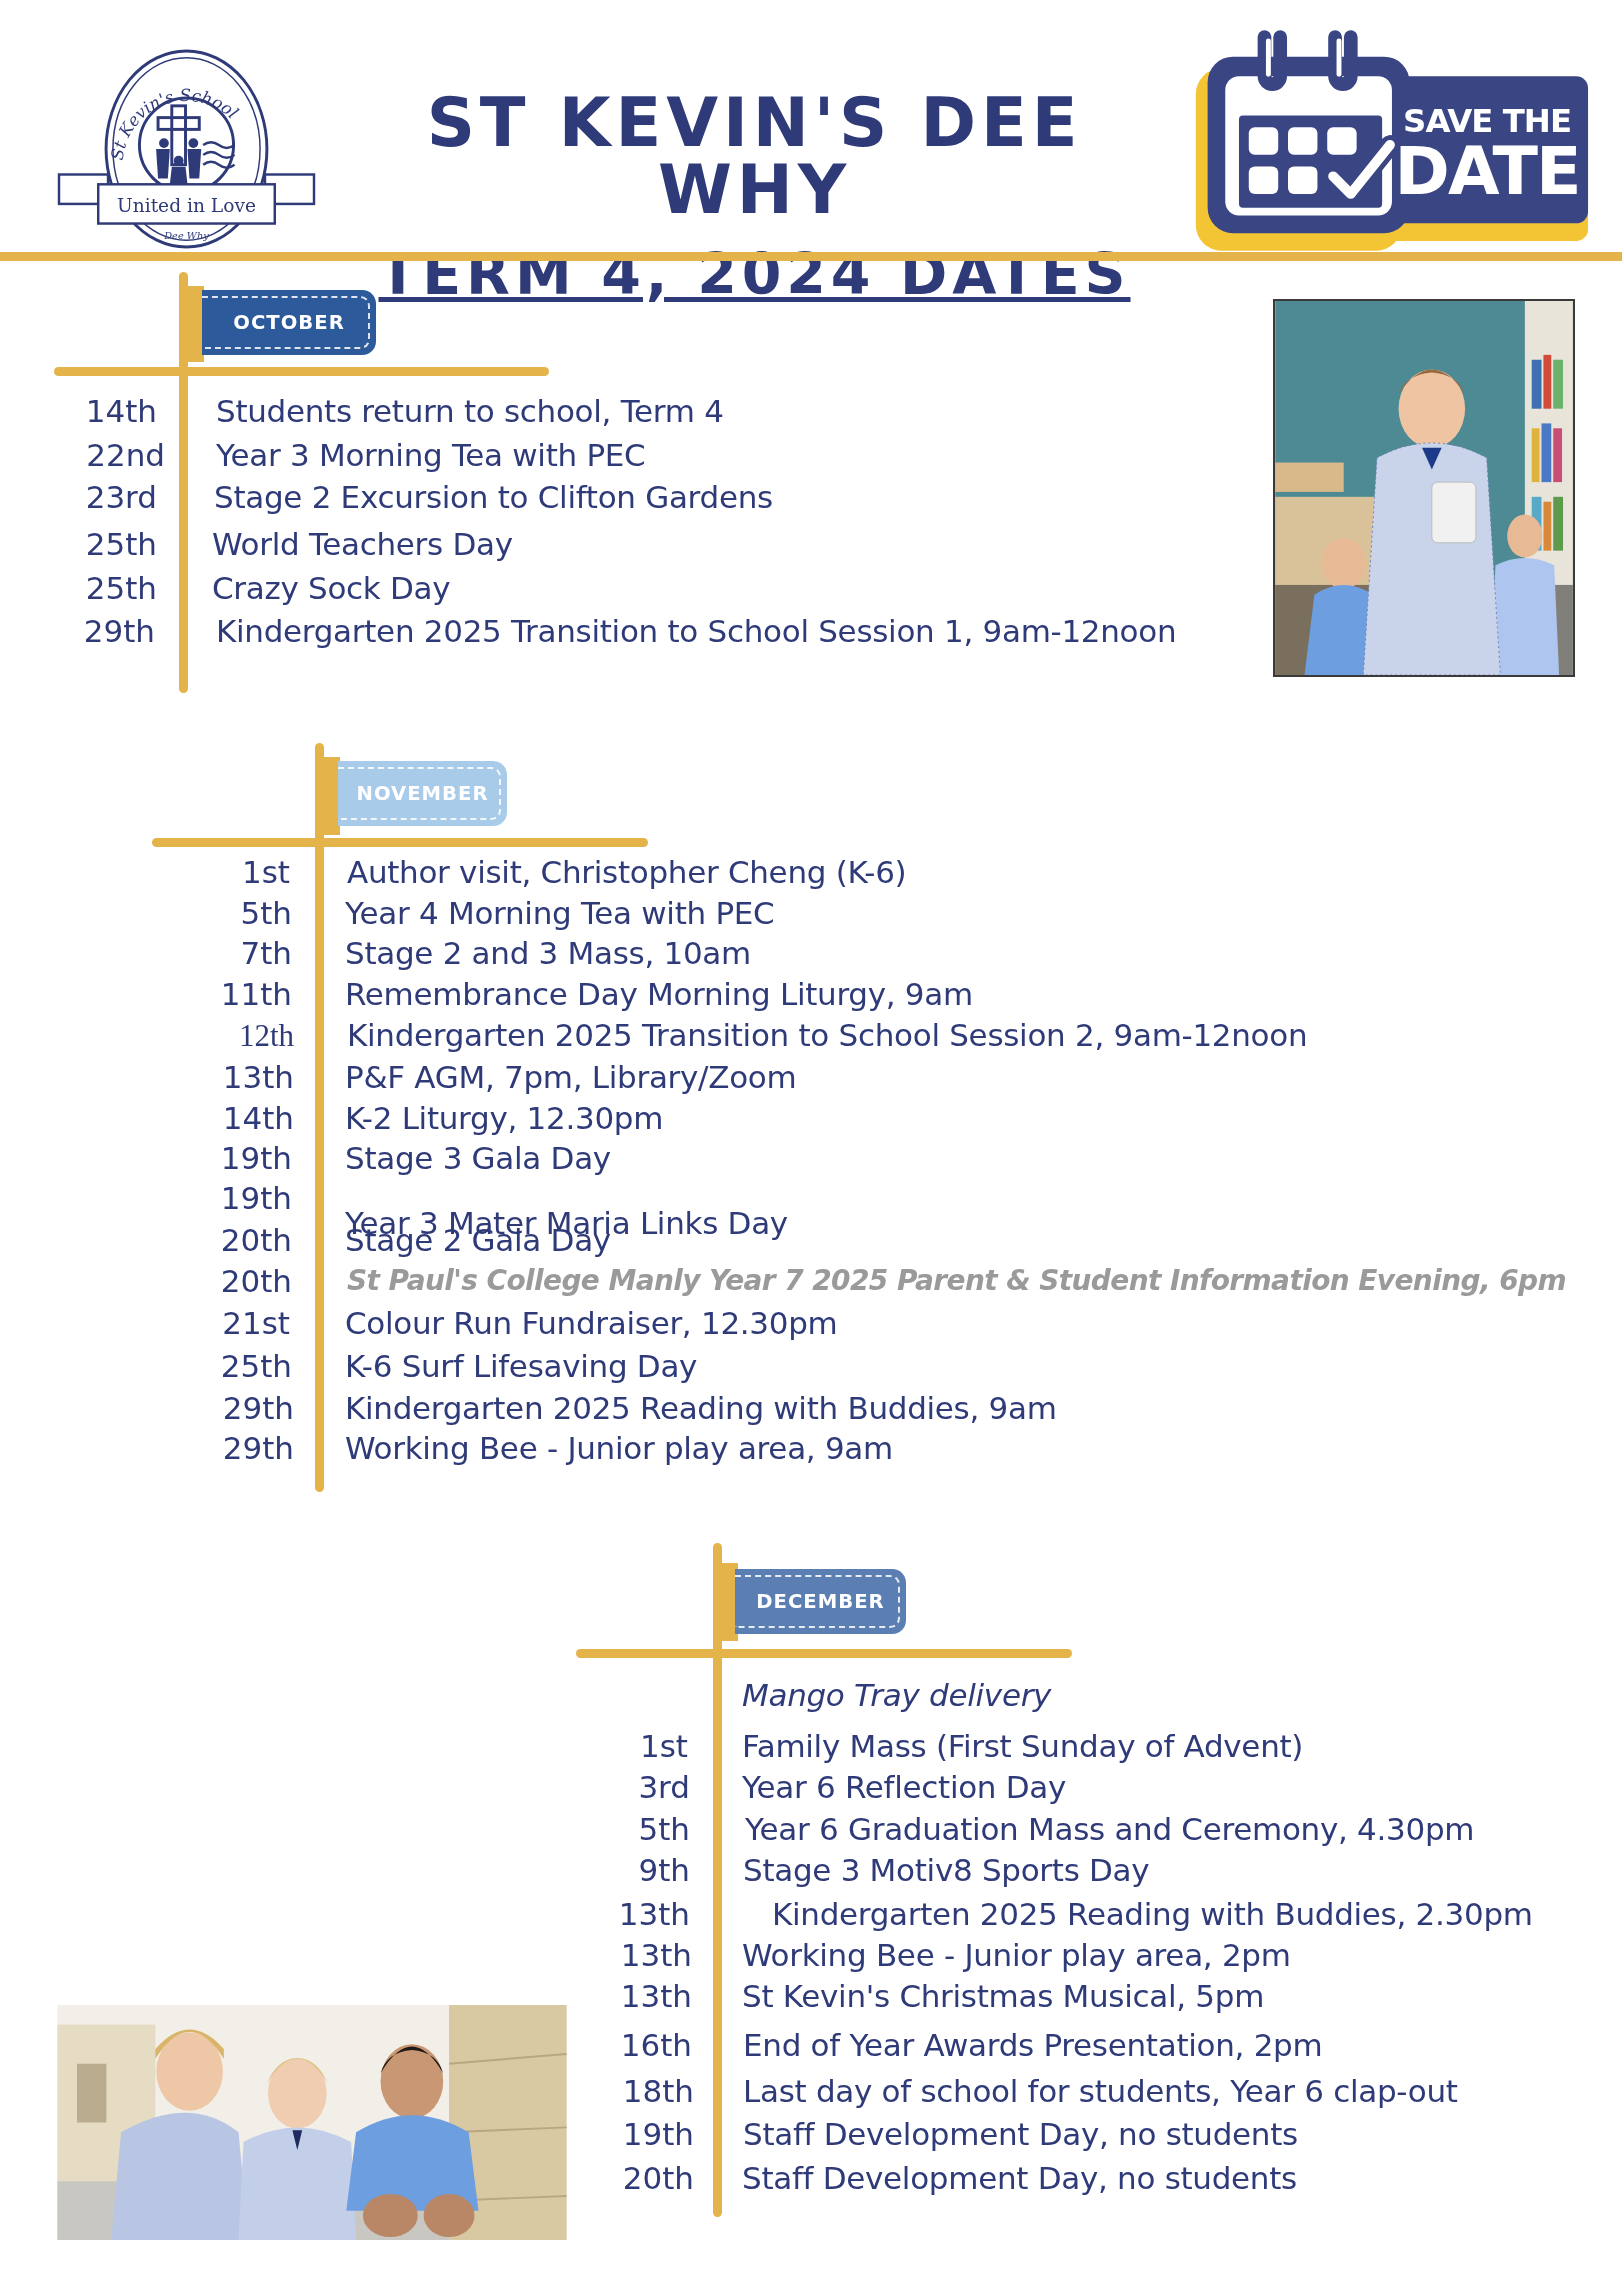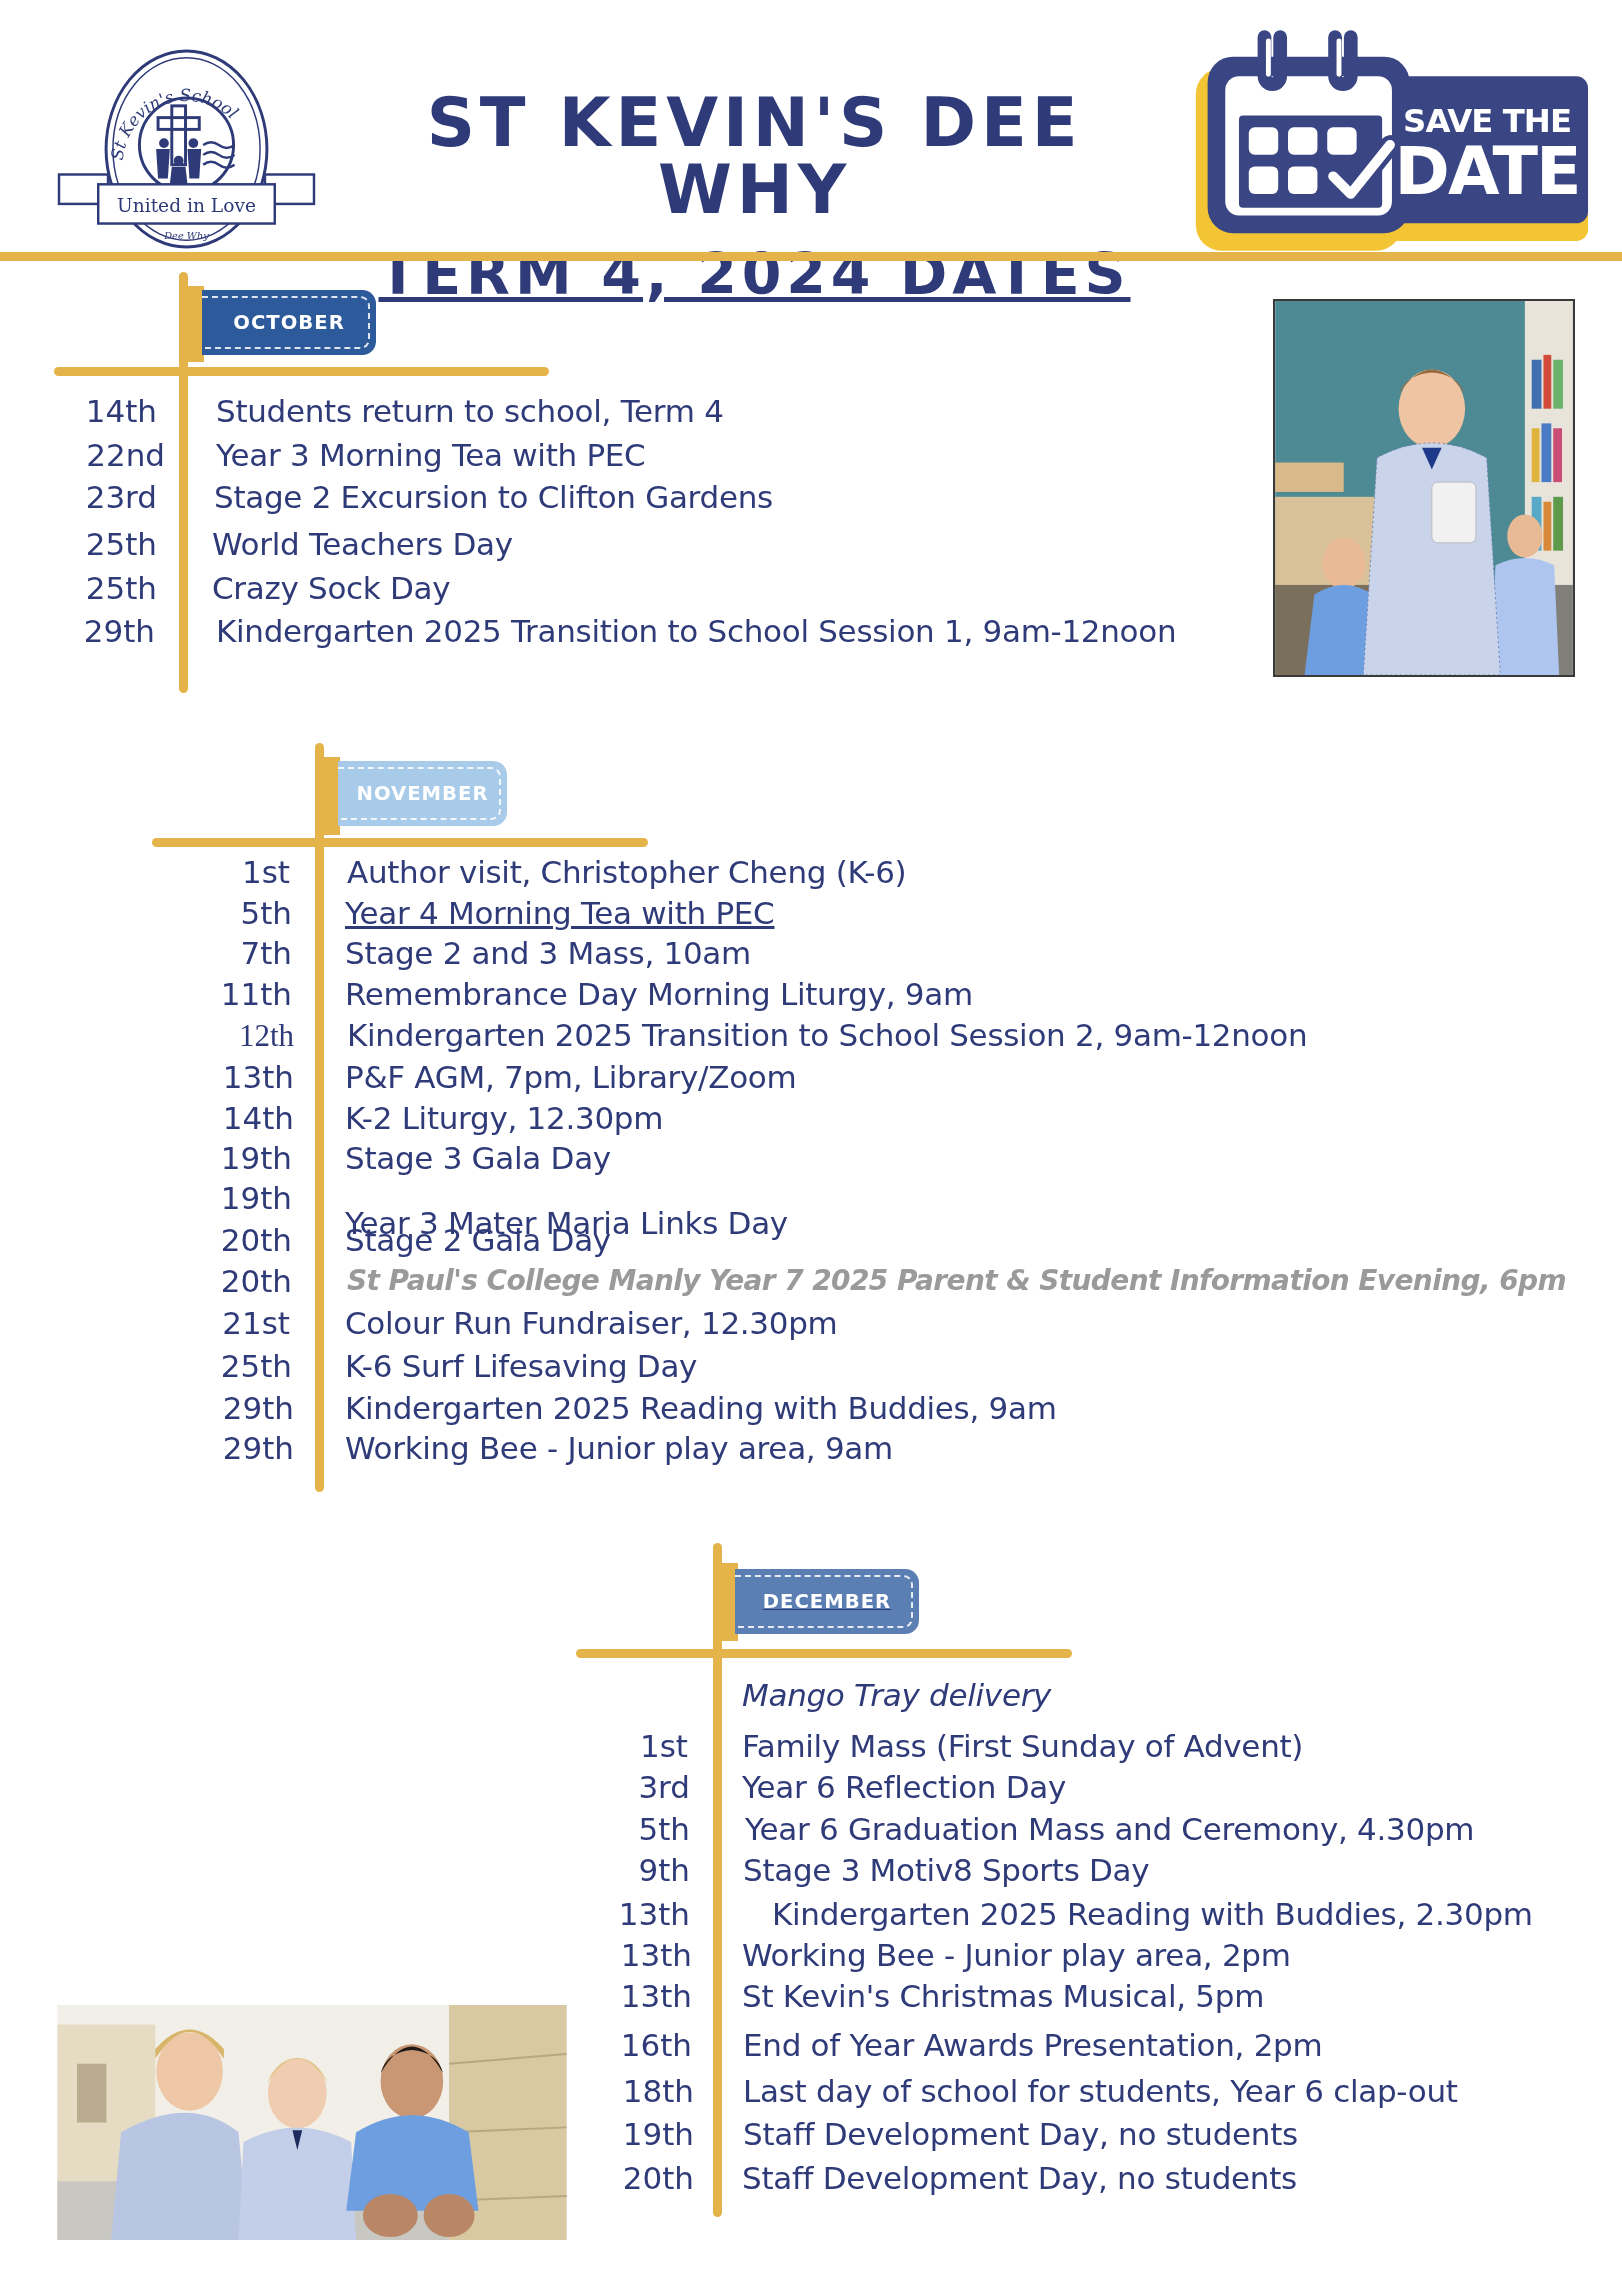--- a/index.html
+++ b/index.html
@@ -179,21 +179,21 @@
   <div class="month-tab" style="left:338px; top:761px; width:169px; background:#a9cbea;">
     <span class="month-label">NOVEMBER</span>
   </div>
   <div class="hline" style="left:152px; top:838px; width:496px;"></div>
 
   <div>
     <div class="date" style="left:196px; top:857px; width:94px;">1st</div>
     <div class="event" style="left:347px; top:857px;">Author visit, Christopher Cheng (K-6)</div>
 
     <div class="date" style="left:196px; top:898px; width:96px;">5th</div>
-    <div class="event" style="left:345px; top:898px;text-decoration:underline;">Year 4 Morning Tea with PEC</div>
+    <div class="event" style="left:345px; top:898px;">Year 4 Morning Tea with PEC</div>
 
     <div class="date" style="left:196px; top:938px; width:96px;">7th</div>
     <div class="event" style="left:345px; top:938px;">Stage 2 and 3 Mass, 10am</div>
 
     <div class="date" style="left:196px; top:979px; width:96px;">11th</div>
     <div class="event" style="left:345px; top:979px;">Remembrance Day Morning Liturgy, 9am</div>
 
     <div class="date" style="left:196px; top:1020px; width:98px;font-family:Liberation Serif, serif;">12th</div>
     <div class="event" style="left:347px; top:1020px;">Kindergarten 2025 Transition to School Session 2, 9am-12noon</div>
 
@@ -225,21 +225,21 @@
     <div class="event" style="left:345px; top:1393px;">Kindergarten 2025 Reading with Buddies, 9am</div>
 
     <div class="date" style="left:196px; top:1433px; width:98px;">29th</div>
     <div class="event" style="left:345px; top:1433px;">Working Bee - Junior play area, 9am</div>
   </div>
 </section>
 
 <section>
   <div class="vline" style="left:713px; top:1543px; height:674px;"></div>
   <div class="flag-stub" style="left:716px; top:1563px; height:78px;"></div>
-  <div class="month-tab" style="left:735px; top:1569px; width:184px; background:#5b7fb3;text-decoration:underline;">
+  <div class="month-tab" style="left:735px; top:1569px; width:171px; background:#5b7fb3;">
     <span class="month-label">DECEMBER</span>
   </div>
   <div class="hline" style="left:576px; top:1649px; width:496px;"></div>
 
   <div>
     <div class="event note" style="left:742px; top:1680px;">Mango Tray delivery</div>
 
     <div class="date" style="left:588px; top:1731px; width:100px;">1st</div>
     <div class="event" style="left:742px; top:1731px;">Family Mass (First Sunday of Advent)</div>
 

